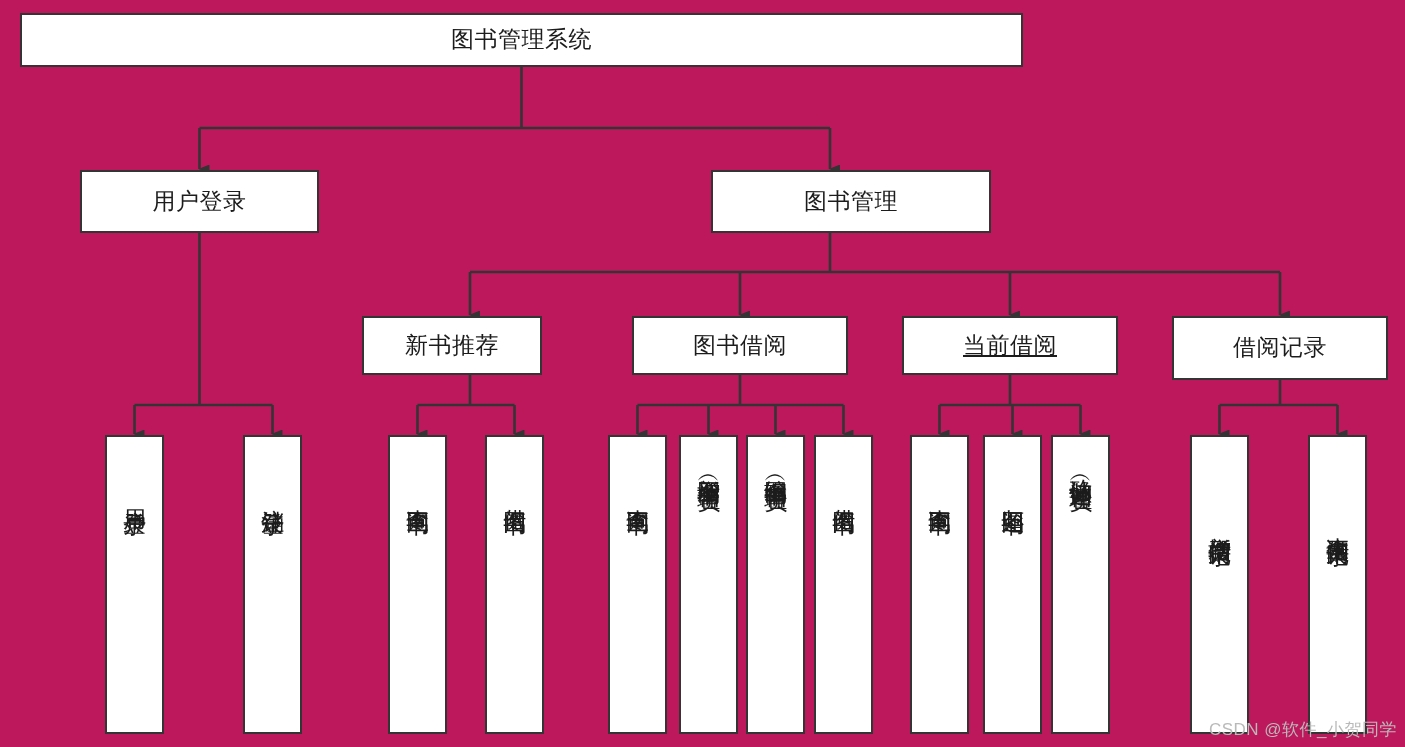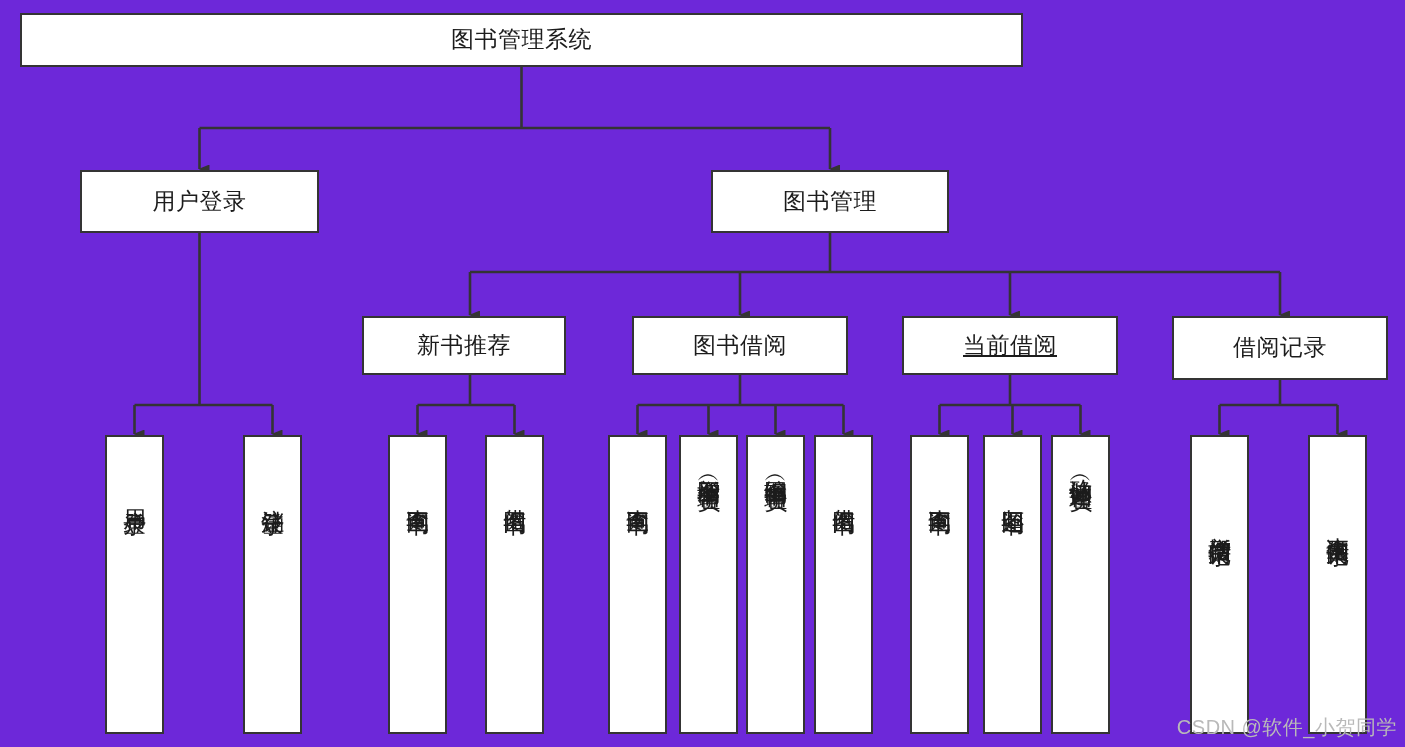--- a/index.html
+++ b/index.html
@@ -8,21 +8,21 @@
     padding: 0;
     background: #ffffff;
   }
   body {
     font-family: "Liberation Sans", "DejaVu Sans", sans-serif;
   }
   #diagram-canvas {
     position: relative;
     width: 1405px;
     height: 747px;
-    background: #6d28d9;
+    background: #be185d;
     overflow: hidden;
   }
   #edges-layer {
     position: absolute;
     left: 0;
     top: 0;
     width: 1405px;
     height: 747px;
     pointer-events: none;
   }
@@ -65,21 +65,21 @@
   .node-v.pad-top-md {
     padding-top: 54px;
   }
   .node-v.pad-top-sm {
     padding-top: 24px;
   }
   #watermark {
     position: absolute;
     right: 8px;
     bottom: 6px;
-    font-size: 20px;
+    font-size: 17px;
     color: #b9b9b9;
     white-space: nowrap;
     letter-spacing: 0.5px;
   }
 </style>
 </head>
 <body>
 
 <div id="diagram-canvas">
 
@@ -126,24 +126,24 @@
       </g>
   </svg>
 
   <div id="nodes-layer">
       <div class="node node-h node-root" style="left: 20px; top: 13px; width: 1003px; height: 54px;">
         <span>图书管理系统</span>
       </div>
       <div class="node node-h" style="left: 80px; top: 170px; width: 239px; height: 63px;">
         <span>用户登录</span>
       </div>
-      <div class="node node-h" style="left: 711px; top: 170px; width: 238px; height: 63px;">
+      <div class="node node-h" style="left: 711px; top: 170px; width: 280px; height: 63px;">
         <span>图书管理</span>
       </div>
-      <div class="node node-h" style="left: 362px; top: 316px; width: 204px; height: 59px;">
+      <div class="node node-h" style="left: 362px; top: 316px; width: 180px; height: 59px;">
         <span>新书推荐</span>
       </div>
       <div class="node node-h" style="left: 632px; top: 316px; width: 216px; height: 59px;">
         <span>图书借阅</span>
       </div>
       <div class="node node-h" style="left: 902px; top: 316px; width: 216px; height: 59px; text-decoration: underline;">
         <span>当前借阅</span>
       </div>
       <div class="node node-h" style="left: 1172px; top: 316px; width: 216px; height: 64px;">
         <span>借阅记录</span>

